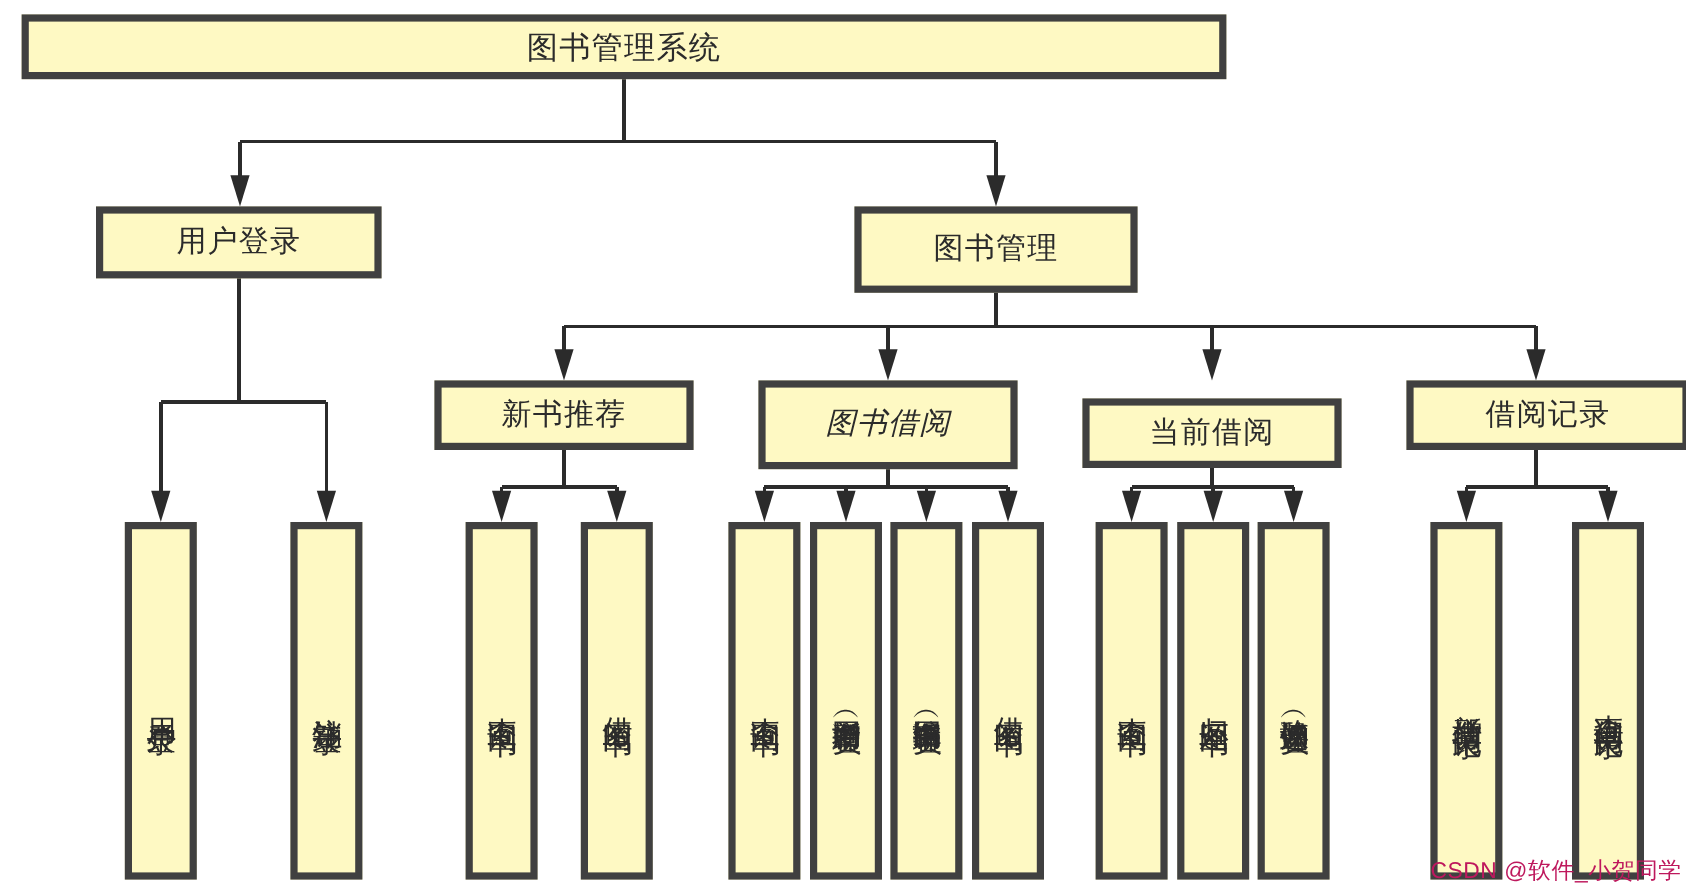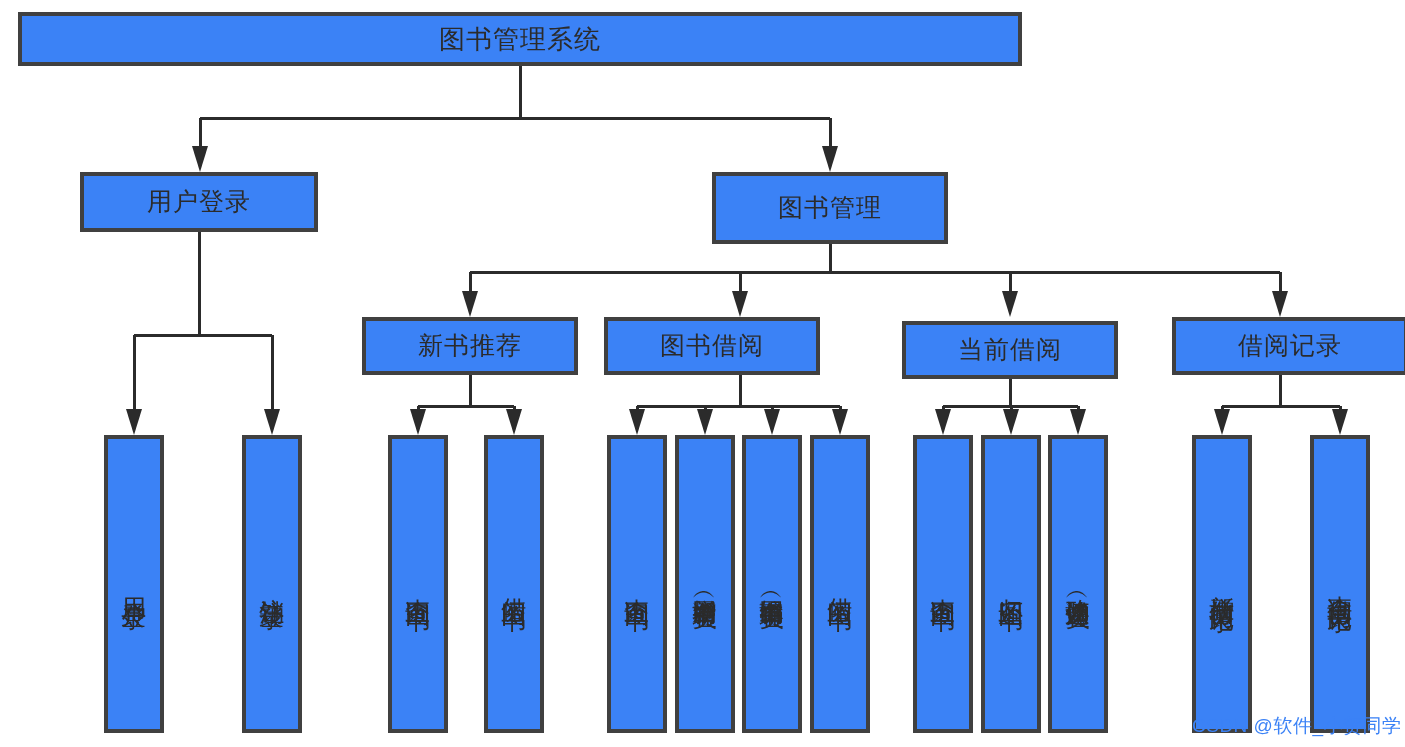--- a/index.html
+++ b/index.html
@@ -13,22 +13,22 @@
   #diagram-root {
     position: relative;
     width: 1405px;
     height: 747px;
     background: #ffffff;
     overflow: hidden;
   }
   .node-box {
     position: absolute;
     box-sizing: border-box;
-    border: 4px solid #404040;
-    background: #3b82f6;
+    border: 6px solid #404040;
+    background: #fef9c3;
     display: flex;
     align-items: center;
     justify-content: center;
     color: #1a1a1a;
   }
   .node-label {
     display: block;
     text-align: center;
     line-height: 1.18;
     color: #2b2b2b;
@@ -63,21 +63,21 @@
     position: absolute;
     left: 0;
     top: 0;
     width: 1405px;
     height: 747px;
     pointer-events: none;
   }
   .watermark {
     position: absolute;
     font-size: 19px;
-    color: #3b82f6;
+    color: #be185d;
     white-space: nowrap;
     letter-spacing: 0.5px;
   }
 </style>
 </head>
 <body>
 
 <div id="diagram-root">
   <svg id="connectors" viewBox="0 0 1405 747" xmlns="http://www.w3.org/2000/svg">
       <line x1="520" y1="66" x2="520" y2="118" stroke="#2b2b2b" stroke-width="3" shape-rendering="crispEdges"></line>
@@ -139,24 +139,24 @@
       </div>
       <div class="node-box horizontal" style="left: 80px; top: 172px; width: 238px; height: 60px;">
         <span class="node-label">用户登录</span>
       </div>
       <div class="node-box horizontal" style="left: 712px; top: 172px; width: 236px; height: 72px;">
         <span class="node-label">图书管理</span>
       </div>
       <div class="node-box horizontal" style="left: 362px; top: 317px; width: 216px; height: 58px;">
         <span class="node-label">新书推荐</span>
       </div>
-      <div class="node-box horizontal" style="left: 604px; top: 317px; width: 216px; height: 58px;">
+      <div class="node-box horizontal" style="left: 632px; top: 317px; width: 216px; height: 74px; font-style: italic;">
         <span class="node-label">图书借阅</span>
       </div>
-      <div class="node-box horizontal" style="left: 902px; top: 321px; width: 216px; height: 58px;">
+      <div class="node-box horizontal" style="left: 902px; top: 332px; width: 216px; height: 58px;">
         <span class="node-label">当前借阅</span>
       </div>
       <div class="node-box horizontal" style="left: 1172px; top: 317px; width: 236px; height: 58px;">
         <span class="node-label">借阅记录</span>
       </div>
       <div class="node-box vertical" style="left: 104px; top: 435px; width: 60px; height: 298px;">
         <span class="node-label">用户登录</span>
       </div>
       <div class="node-box vertical" style="left: 242px; top: 435px; width: 60px; height: 298px;">
         <span class="node-label">注销登录</span>

